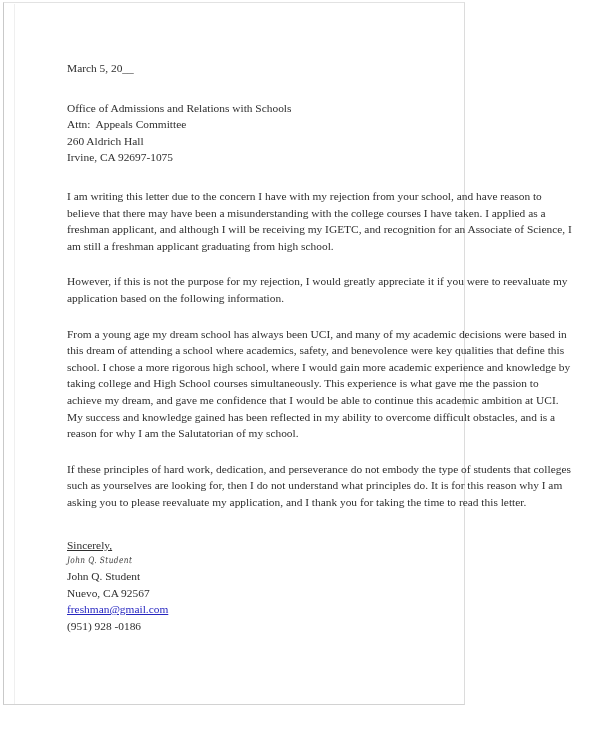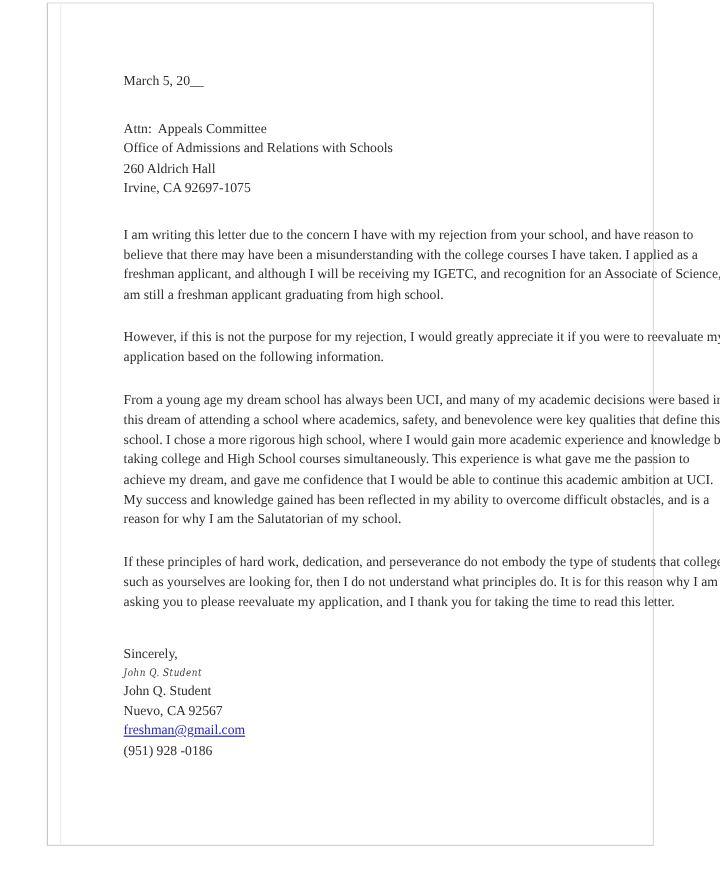--- a/index.html
+++ b/index.html
@@ -11,29 +11,28 @@
     width: 600px;
     height: 730px;
     font-family: "Liberation Serif", "DejaVu Serif", serif;
     overflow: hidden;
   }
 
   .page-frame {
     position: absolute;
     left: 3px;
     top: 2px;
-    width: 506px;
+    width: 462px;
     height: 703px;
     background: #ffffff;
     border-left: 1px solid #c9c9c9;
     border-top: 1px solid #e2e2e2;
     border-right: 1px solid #dcdcdc;
     border-bottom: 1px solid #d2d2d2;
     box-sizing: border-box;
-    margin-left: 36px;
   }
 
   .page-inner {
     position: absolute;
     left: 10px;
     top: 1px;
     right: 0px;
     bottom: 0px;
     border-left: 1px solid #efefef;
     box-sizing: border-box;
@@ -69,20 +68,21 @@
   .para {
     margin: 0 0 19px 0;
     text-align: left;
   }
 
   .closing-block {
     margin: 27px 0 0 0;
   }
   .closing-word {
     margin: 0;
+    text-decoration: underline;
   }
   .signature {
     font-family: "DejaVu Serif", "Liberation Serif", serif;
     font-style: italic;
     font-size: 7.4px;
     letter-spacing: 0.4px;
     color: #3a3a3a;
     line-height: 13px;
     margin: 0;
     transform: scaleY(1.18);
@@ -105,22 +105,22 @@
 <body>
 
 <div class="page-frame">
   <div class="page-inner">
 
     <div class="letter">
 
       <div class="date-line">March 5, 20__</div>
 
       <div class="address-block">
+        <div>Office of Admissions and Relations with Schools</div>
         <div>Attn:  Appeals Committee</div>
-        <div>Office of Admissions and Relations with Schools</div>
         <div>260 Aldrich Hall</div>
         <div>Irvine, CA 92697-1075</div>
       </div>
 
 
       <p class="para">I am writing this letter due to the concern I have with my rejection from your school, and have reason to believe that there may have been a misunderstanding with the college courses I have taken. I applied as a freshman applicant, and although I will be receiving my IGETC, and recognition for an Associate of Science, I am still a freshman applicant graduating from high school.</p>
       <p class="para">However, if this is not the purpose for my rejection, I would greatly appreciate it if you were to reevaluate my application based on the following information.</p>
       <p class="para">From a young age my dream school has always been UCI, and many of my academic decisions were based in this dream of attending a school where academics, safety, and benevolence were key qualities that define this school. I chose a more rigorous high school, where I would gain more academic experience and knowledge by taking college and High School courses simultaneously. This experience is what gave me the passion to achieve my dream, and gave me confidence that I would be able to continue this academic ambition at UCI. My success and knowledge gained has been reflected in my ability to overcome difficult obstacles, and is a reason for why I am the Salutatorian of my school.</p>
       <p class="para">If these principles of hard work, dedication, and perseverance do not embody the type of students that colleges such as yourselves are looking for, then I do not understand what principles do. It is for this reason why I am asking you to please reevaluate my application, and I thank you for taking the time to read this letter.</p>
 

